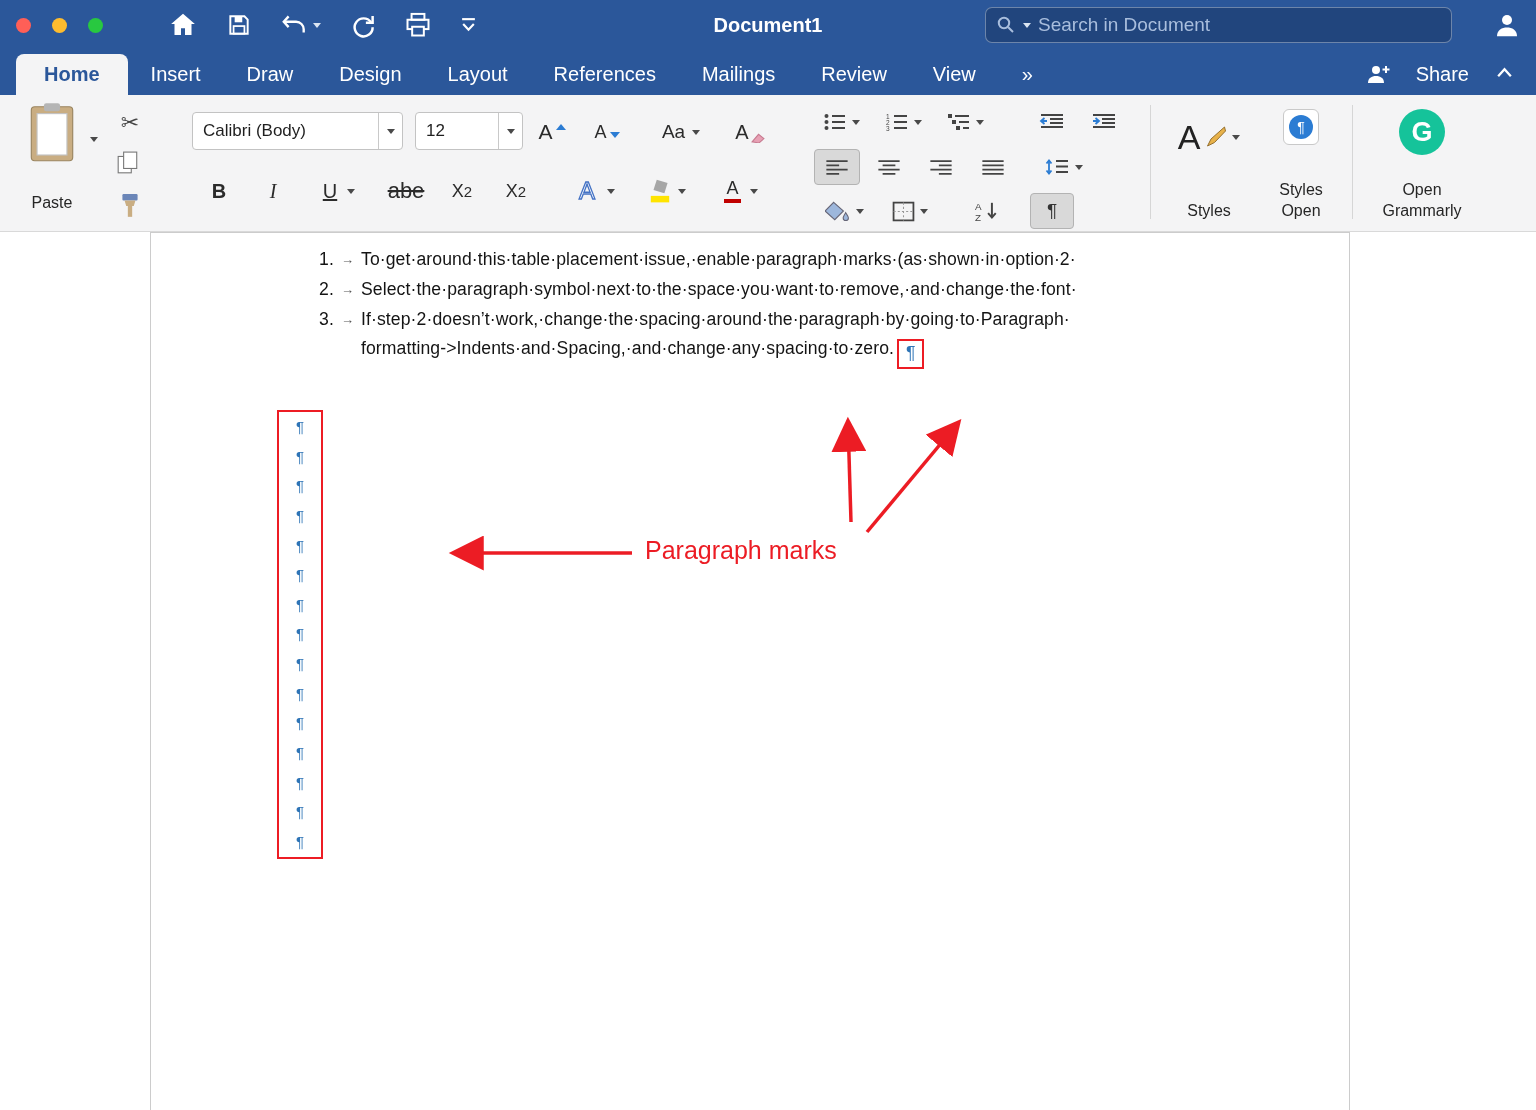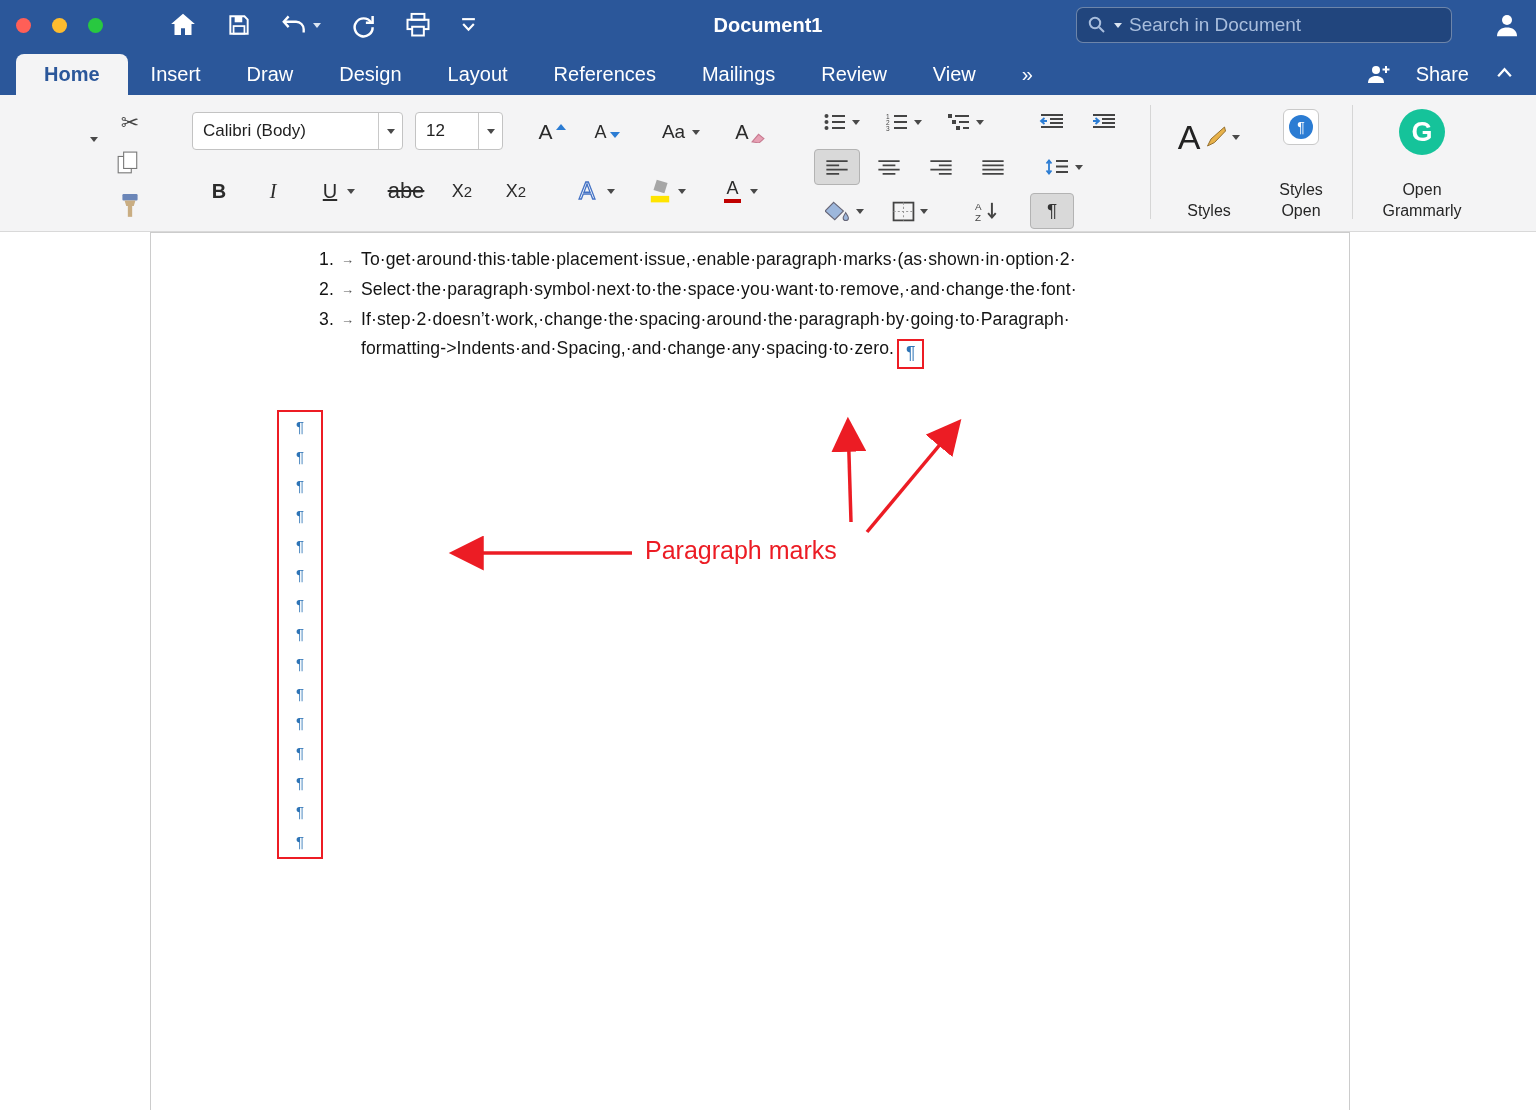--- a/index.html
+++ b/index.html
@@ -8,21 +8,21 @@
 
   
   .titlebar{height:50px;background:#2b579a;position:relative}
   .traffic{position:absolute;left:16px;top:18px;display:flex;gap:21px}
   .tl{width:15px;height:15px;border-radius:50%;display:inline-block}
   .tl.red{background:#ff5f57}.tl.yellow{background:#febc2e}.tl.green{background:#28c840}
   .qat{position:absolute;left:168px;top:0;height:50px;display:flex;align-items:center;gap:28px}
   .qbtn{display:flex;align-items:center;justify-content:center}
   .tb-title{position:absolute;left:0;right:0;top:0;height:50px;display:flex;align-items:center;
     justify-content:center;color:#fff;font-size:20px;font-weight:700;pointer-events:none}
-  .searchbox{position:absolute;right:84px;top:7px;width:376px;height:36px;
+  .searchbox{position:absolute;right:84px;top:7px;width:467px;height:36px;
     background:rgba(10,30,60,.30);border:1px solid rgba(255,255,255,.35);border-radius:7px;
     display:flex;align-items:center;padding:0 10px;gap:7px}
   .search-input{flex:1;background:transparent;border:none;outline:none;color:#fff;font-size:19px;
     font-family:"Liberation Sans",sans-serif}
   .search-input::placeholder{color:#a9bedd}
   .chev{width:0;height:0;border-left:4.5px solid transparent;border-right:4.5px solid transparent;
     border-top:5px solid #494949;display:inline-block}
   .chev.white{border-top-color:#dbe5f2}
 
   
@@ -165,20 +165,28 @@
   </div>
   <span class="collapse-btn">
     <svg width="19" height="13" viewBox="0 0 18 12">
         <path d="M3 9.5 9 3l6 6.5" fill="none" stroke="#fff" stroke-width="2.2"></path>
       </svg>
   </span>
 </div>
 
 <div class="ribbon">
 
+  <div class="abs" style="left:16px;top:6px;width:72px;height:112px;display:flex;flex-direction:column;align-items:center;justify-content:space-between">
+    <svg width="46" height="62" viewBox="0 0 40 52">
+        <rect x="2" y="4" width="36" height="47" rx="3" fill="#c9ad82" stroke="#9a8560"></rect>
+        <rect x="7" y="10" width="26" height="36" fill="#fff" stroke="#c2c2c2"></rect>
+        <rect x="13" y="1" width="14" height="7" rx="2" fill="#b5b5b5"></rect>
+      </svg>
+    <div class="lbl">Paste</div>
+  </div>
   <span class="chev abs" style="left:90px;top:42px"></span>
   <div class="abs btn" style="left:112px;top:12px;width:36px;height:32px">
     <span style="font-size:22px;color:#444">✂</span>
   </div>
   <div class="abs btn" style="left:110px;top:52px;width:36px;height:32px">
     <svg width="22" height="24" viewBox="0 0 20 22">
         <rect x="1" y="5" width="12" height="15" fill="#fff" stroke="#777"></rect>
         <rect x="6" y="1" width="12" height="15" fill="#fff" stroke="#777"></rect>
       </svg>
   </div>
@@ -189,21 +197,21 @@
         <rect x="8" y="12" width="4" height="10" fill="#c9ad82"></rect>
       </svg>
   </div>
 
   <div class="combo abs" style="left:192px;top:17px;width:211px;height:38px">
     <span class="cv">Calibri (Body)</span>
     <span class="cd">
         <span class="chev"></span>
       </span>
   </div>
-  <div class="combo abs" style="left:415px;top:17px;width:88px;height:38px">
+  <div class="combo abs" style="left:415px;top:17px;width:108px;height:38px">
     <span class="cv">12</span>
     <span class="cd">
         <span class="chev"></span>
       </span>
   </div>
   <div class="abs btn" style="left:527px;top:19px;width:50px;height:36px">
     <span style="font-size:21px">A</span>
     <span class="tri-up"></span>
   </div>
   <div class="abs btn" style="left:582px;top:19px;width:50px;height:36px">

